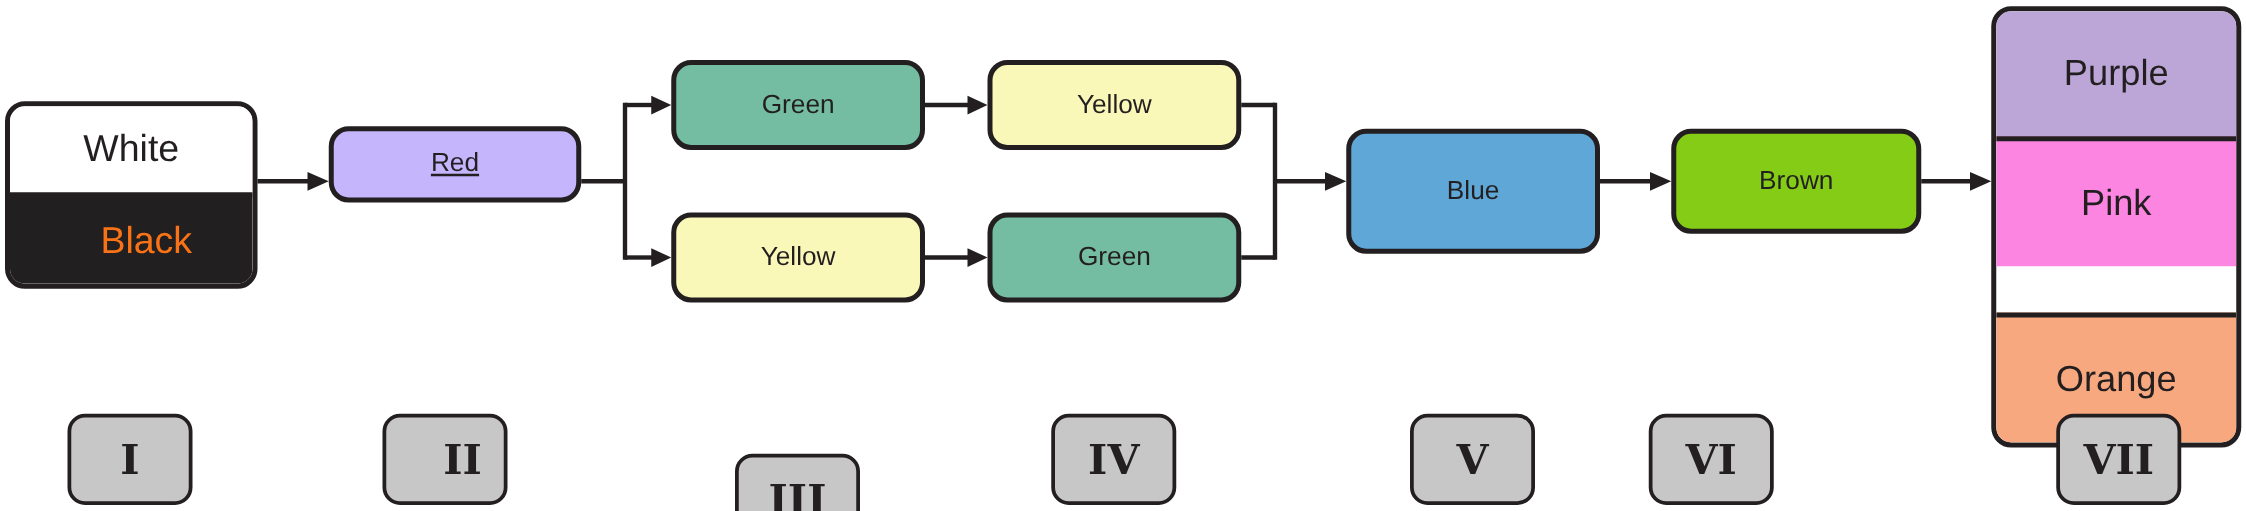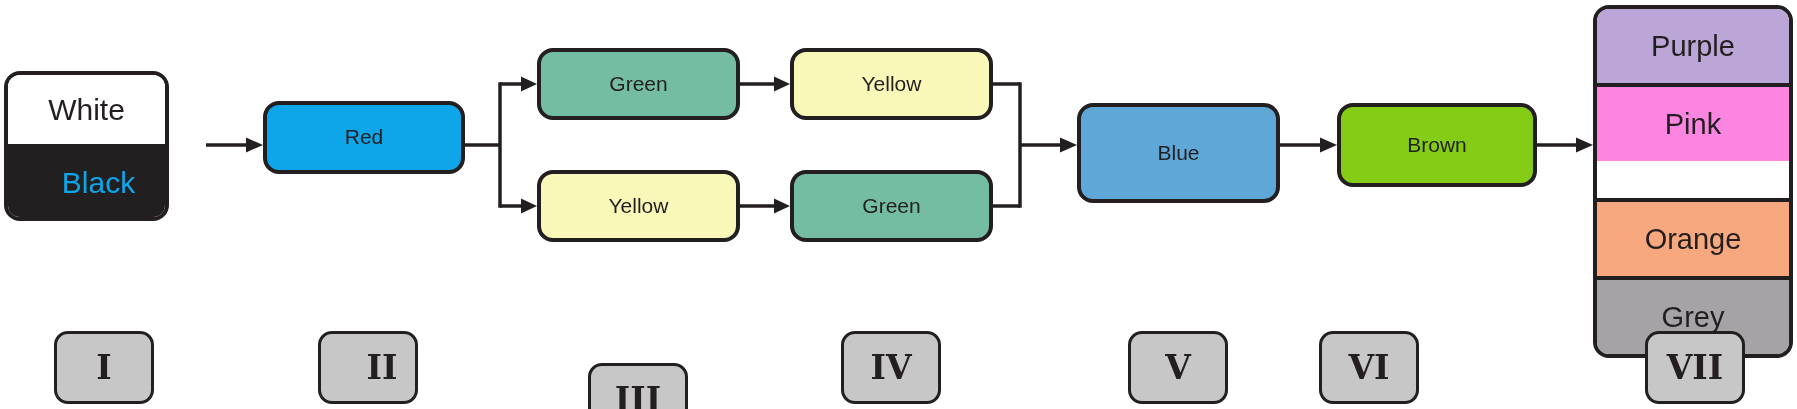--- a/index.html
+++ b/index.html
@@ -108,30 +108,30 @@
       <path d="M1280,145 L1322,145"></path>
       <polygon points="1337,145 1320,137.5 1320,152.5" fill="#231f20" stroke="none"></polygon>
     </g>
 
     <g>
       <path d="M1537,145 L1578,145"></path>
       <polygon points="1593,145 1576,137.5 1576,152.5" fill="#231f20" stroke="none"></polygon>
     </g>
   </svg>
 
-  <div class="stack" style="left:4px; top:71px; width:165px; height:150px; font-size:30px;">
+  <div class="stack" style="left:4px; top:81px; width:202px; height:150px; font-size:30px;">
     <div class="part" style="background-color: rgb(255, 255, 255);">
       <span class="lbl" style="color: rgb(35, 31, 32);">White</span>
     </div>
     <div class="part" style="background-color: rgb(34, 31, 32);">
-      <span class="lbl" style="color: #0ea5e9; margin-left: 24px;">Black</span>
+      <span class="lbl" style="color: #f97316; margin-left: 24px;">Black</span>
     </div>
   </div>
 
-  <div class="node" style="left: 263px; top: 101px; width: 202px; height: 73px; background-color: #0ea5e9;">
+  <div class="node" style="left: 263px; top: 101px; width: 202px; height: 61px; background-color: #c4b5fd; text-decoration: underline;">
     <span class="lbl">Red</span>
   </div>
 
   <div class="node" style="left: 537px; top: 48px; width: 203px; height: 72px; background-color: rgb(116, 189, 162);">
     <span class="lbl">Green</span>
   </div>
   <div class="node" style="left: 537px; top: 170px; width: 203px; height: 72px; background-color: rgb(249, 248, 184);">
     <span class="lbl">Yellow</span>
   </div>
 
@@ -153,26 +153,23 @@
   <div class="stack" style="left:1593px; top:5px; width:200px; height:353px;">
     <div class="part" style="background-color: rgb(187, 166, 215);">
       <span class="lbl">Purple</span>
     </div>
     <div class="part" style="background-color: rgb(251, 133, 224);">
       <span class="lbl">Pink</span>
     </div>
     <div class="part" style="background-color: rgb(248, 168, 126); margin-top: 37px;">
       <span class="lbl">Orange</span>
     </div>
-    <div class="part" style="background-color: rgb(166, 163, 166);">
-      <span class="lbl">Grey</span>
-    </div>
   </div>
 
   <div class="badge" style="left:54px;">I</div>
-  <div class="badge" style="left:318px;padding-left:28px;">II</div>
+  <div class="badge" style="left:306px;padding-left:28px;">II</div>
   <div class="badge" style="left:588px;margin-top:32px;">III</div>
   <div class="badge" style="left:841px;">IV</div>
   <div class="badge" style="left:1128px;">V</div>
   <div class="badge" style="left:1319px;">VI</div>
   <div class="badge" style="left:1645px;text-align:center;">VII</div>
 
 </div>
 
 </body></html>

